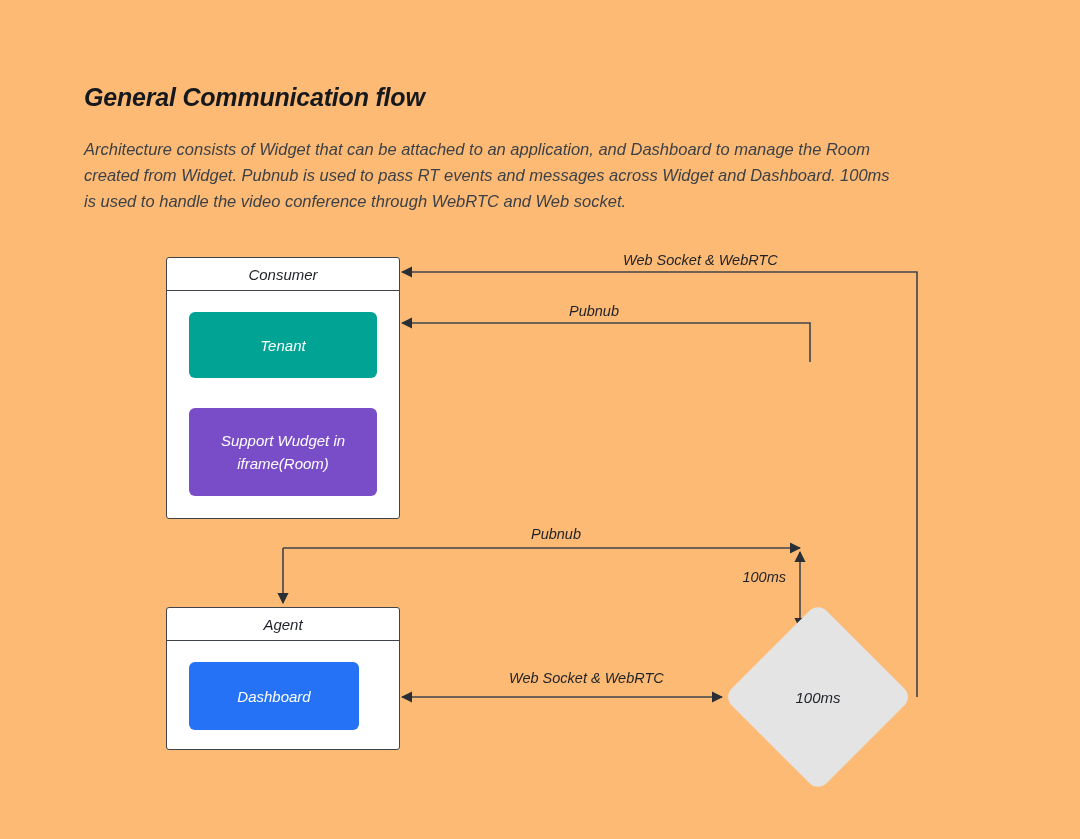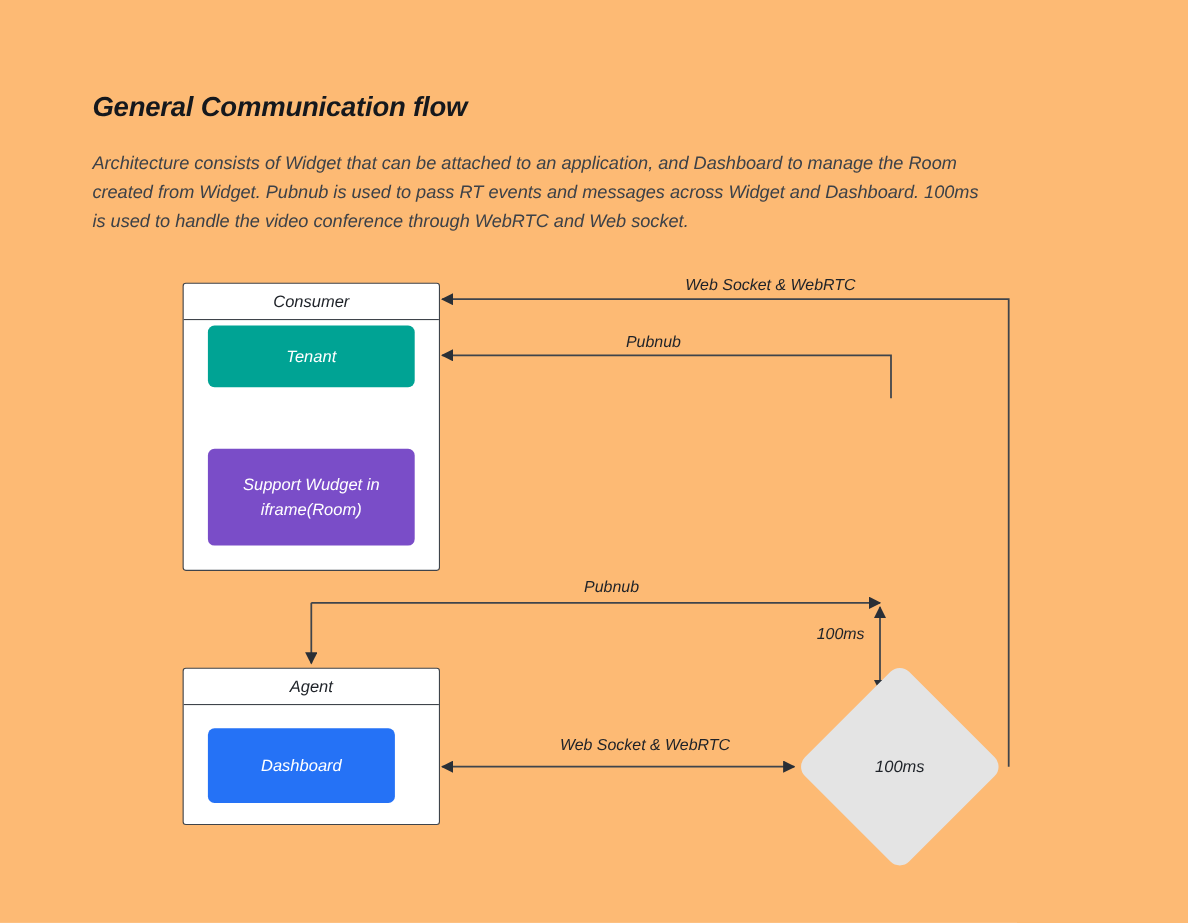--- a/index.html
+++ b/index.html
@@ -92,21 +92,21 @@
     box-sizing: border-box;
     border-radius: 6px;
     display: flex;
     align-items: center;
     justify-content: center;
     text-align: center;
     color: #ffffff;
     font-size: 15px;
     line-height: 23px;
   }
-  #tenant-node    { left: 189px; top: 296px; width: 188px; height: 56px; background: #00a394; }
+  #tenant-node    { left: 189px; top: 312px; width: 188px; height: 66px; background: #00a394; }
   #widget-node    { left: 189px; top: 408px; width: 188px; height: 88px; background: #7a4dc8; }
   #dashboard-node { left: 189px; top: 662px; width: 170px; height: 68px; background: #2572f6; }
 
   
   .diamond-wrap {
     position: absolute;
   }
   .diamond-shape {
     position: absolute;
     left: 0;

